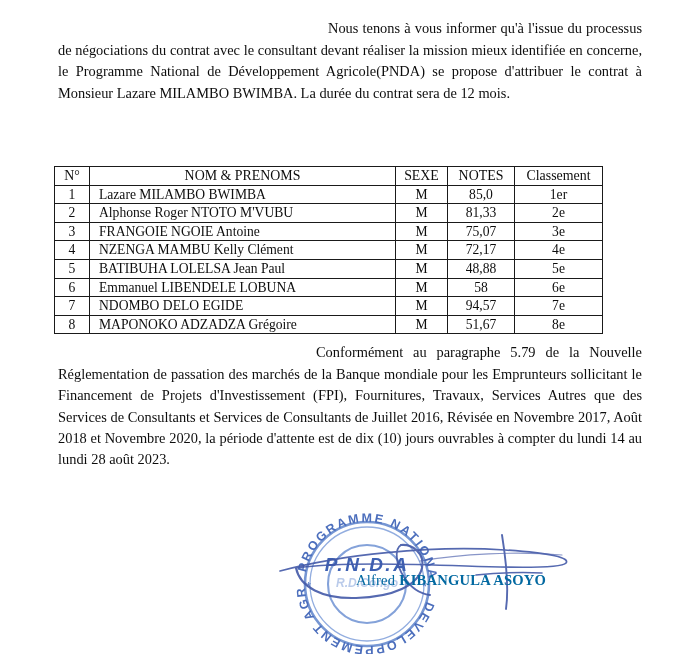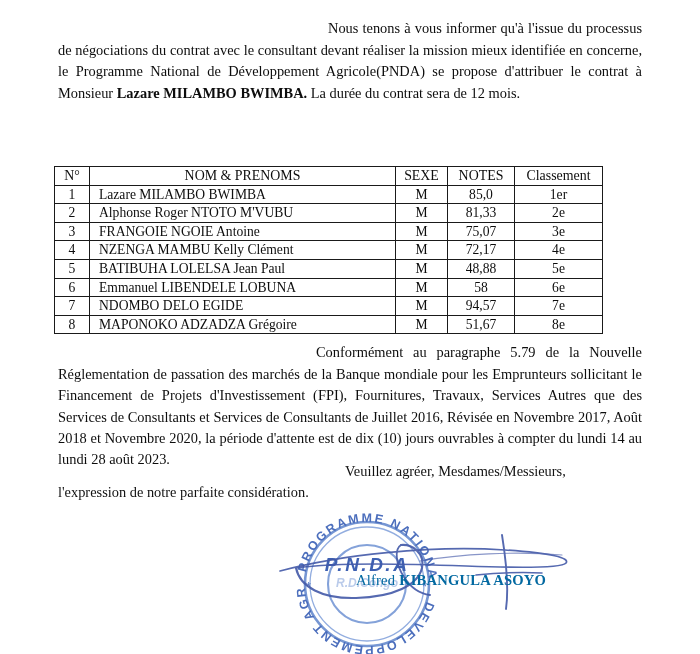--- a/index.html
+++ b/index.html
@@ -30,21 +30,21 @@
     line-height: 21.4px;
     color: #0d0d0d;
   }
 
   .para .indent {
     display: inline-block;
     width: 270px;
   }
   .para-intro { left: 58px; top: 4px; width: 584px; }
   .para-intro > span { text-align: justify; }
-  .b { font-weight: bold; }
+  .b { font-weight: normal; }
 
   .para-results { left: 58px; top: 116px; width: 584px; }
 
   .para-conform { left: 58px; top: 328px; width: 584px; }
   .para-conform .indent { width: 258px; }
 
   .closing-line {
     position: absolute;
     left: 345px;
     top: 461px;
@@ -185,22 +185,20 @@
         <td class="c-name">MAPONOKO ADZADZA Grégoire</td>
         <td class="c-sex">M</td>
         <td class="c-notes">51,67</td>
         <td class="c-rank">8e</td>
       </tr>
     </tbody>
   </table>
 
   <p class="para para-conform"><span class="indent"></span><span>Conformément au paragraphe 5.79 de la Nouvelle Réglementation de passation des marchés de la Banque mondiale pour les Emprunteurs sollicitant le Financement de Projets d'Investissement (FPI), Fournitures, Travaux, Services Autres que des Services de Consultants et Services de Consultants de Juillet 2016, Révisée en Novembre 2017, Août 2018 et Novembre 2020, la période d'attente est de dix (10) jours ouvrables à compter du lundi 14 au lundi 28 août 2023.</span></p>
 
-  <div class="closing-line">Veuillez agréer, Mesdames/Messieurs,</div>
-  <div class="closing-line2">l'expression  de notre parfaite considération.</div>
 
   <div class="sign-area">
 
     <svg class="sign-svg" width="370" height="149" viewBox="0 0 370 149">
       <defs>
         <path id="arcTop" d="M 35,79 A 62,62 0 0 1 159,79"></path>
         <path id="arcBottom" d="M 159,79 A 62,62 0 0 1 35,79"></path>
       </defs>
 
       <g opacity="0.93">

